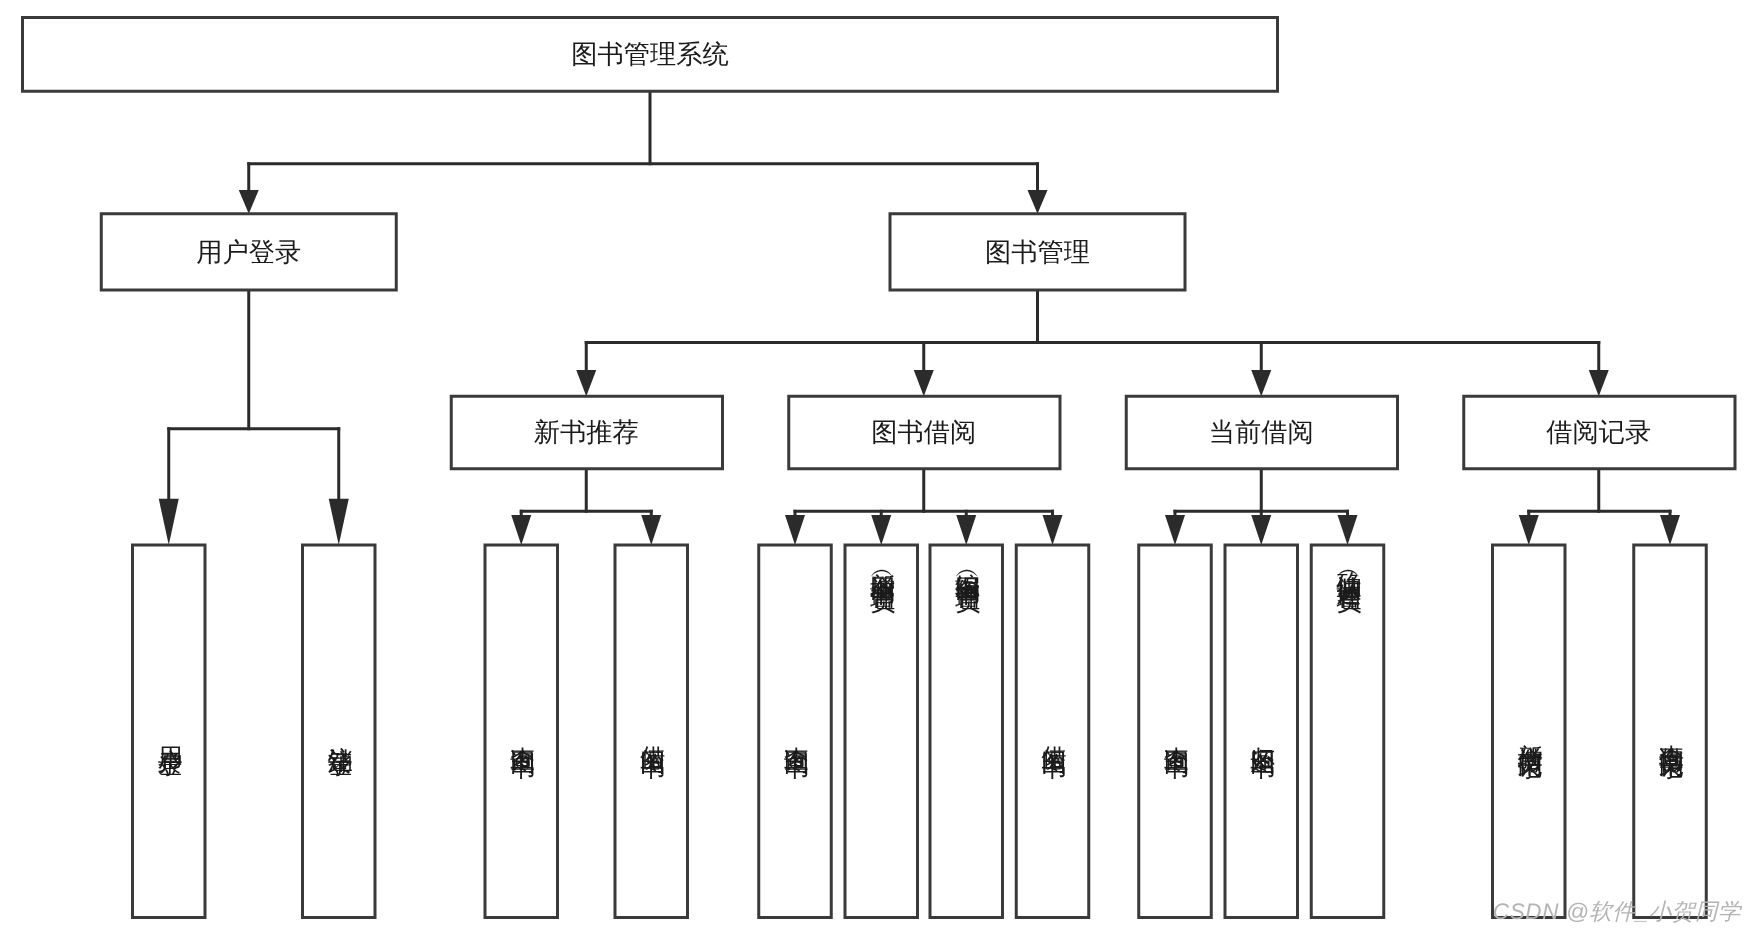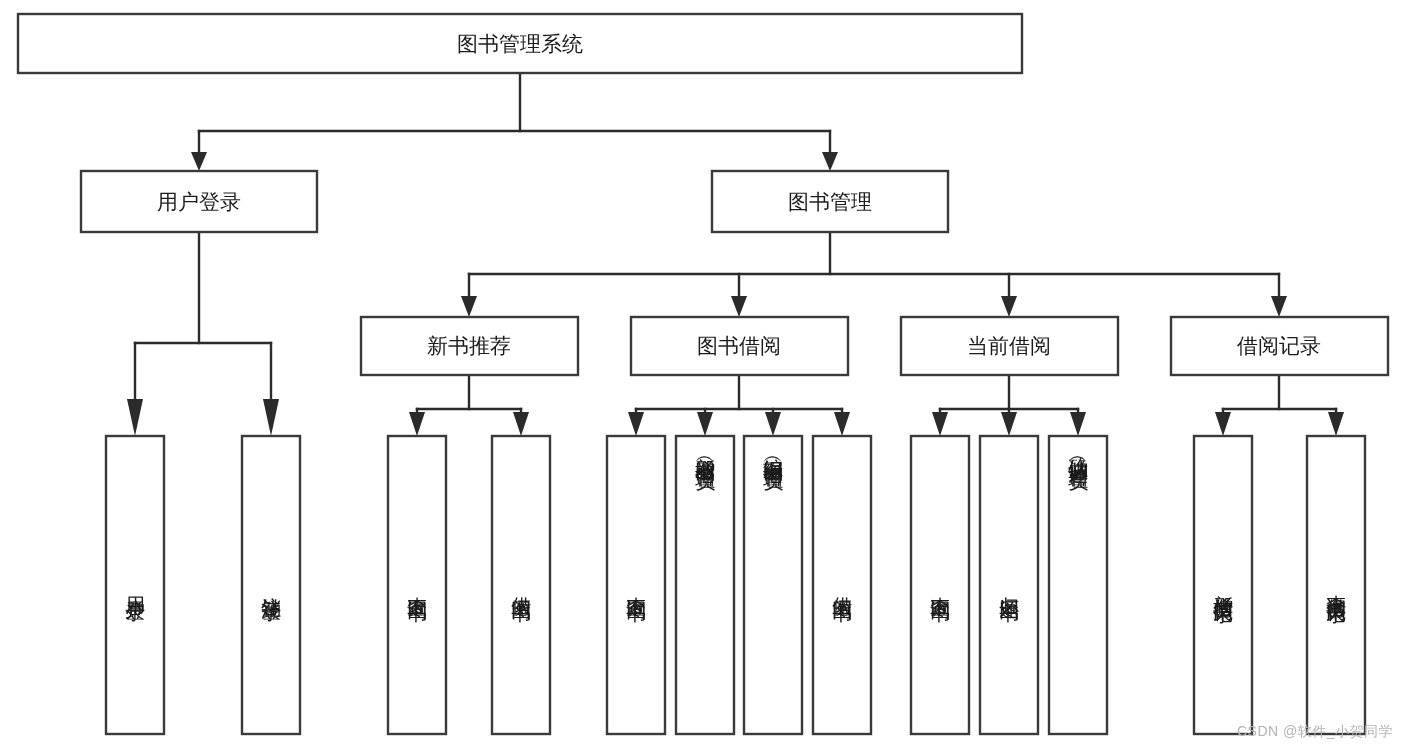--- a/index.html
+++ b/index.html
@@ -62,24 +62,25 @@
     letter-spacing: 2px;
     color: #1b1b1b;
     white-space: nowrap;
     text-align: center;
   }
   #watermark {
     position: absolute;
     right: 12px;
     bottom: 6px;
     font-family: "Liberation Sans", "DejaVu Sans", sans-serif;
-    font-size: 14px;
+    font-size: 18px;
     color: #b4b4b4;
     letter-spacing: 0.5px;
     white-space: nowrap;
+    font-style: italic;
   }
 </style>
 </head>
 <body>
 
 <div id="stage">
 
   <svg id="diagram-svg" viewBox="0 0 1405 747">
 
     <g>

